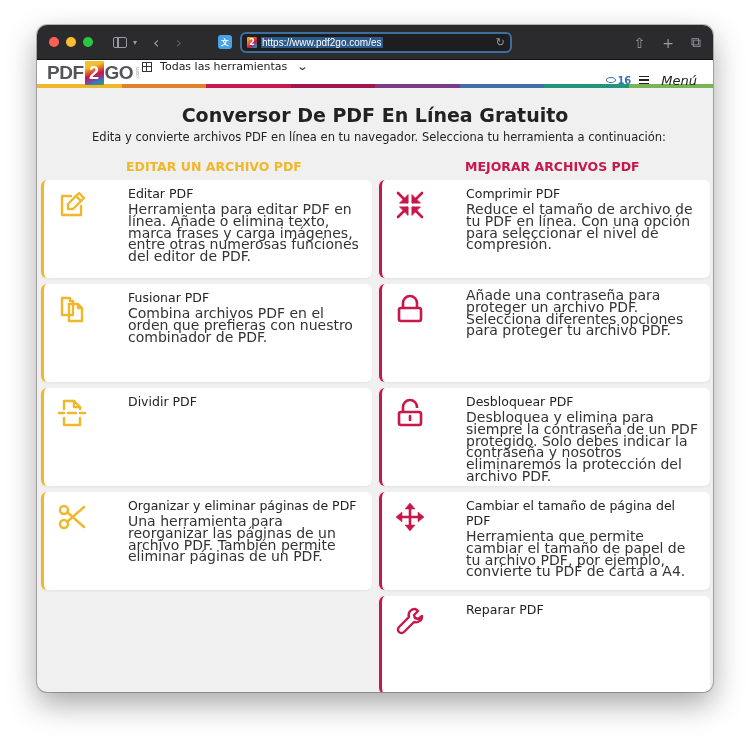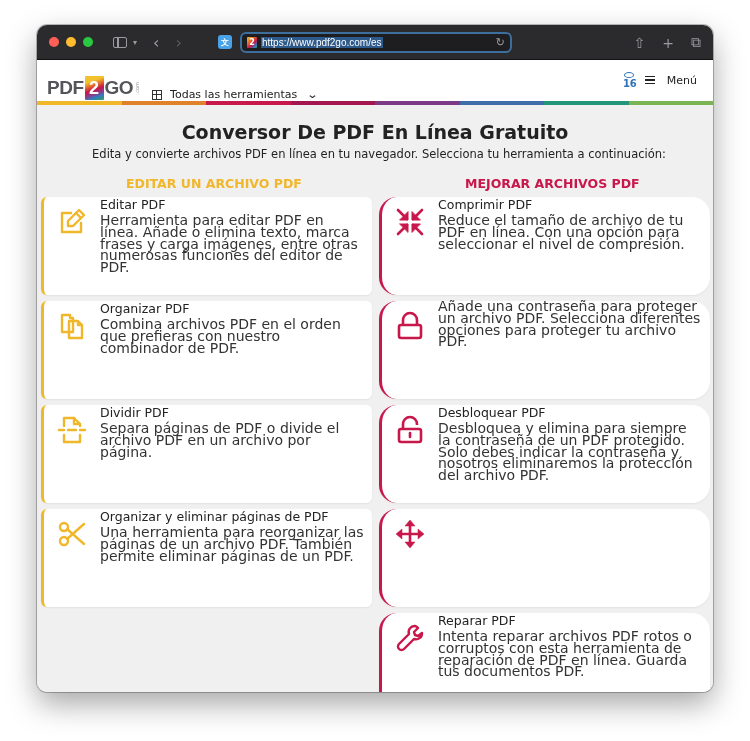--- a/index.html
+++ b/index.html
@@ -46,48 +46,48 @@
   .url-text {
     margin-left: 4px; font-size: 10px; color: #ffffff; background: #2d5a8a;
     padding: 0 1px; font-family: "Liberation Sans", sans-serif;
   }
   .reload { position: absolute; right: 5px; top: 2px; color: #9a9aa0; font-size: 11px; }
   .tb-right { position: absolute; right: 12px; top: 9px; display: flex; gap: 17px; }
   .tb-right .tb-icon { font-size: 14px; }
 
   
   .site-header {
-    height: 41px; background: #ffffff; display: flex; align-items: flex-end; position: relative;
+    height: 24px; background: #ffffff; display: flex; align-items: flex-start; position: relative;
   }
   .logo { margin-left: 10px; display: flex; align-items: center; height: 26px; }
   .logo-pdf, .logo-go {
     font-family: "Liberation Sans", sans-serif; font-weight: bold; font-size: 19px;
     color: #555559; letter-spacing: -0.5px;
   }
   .logo-2 {
     width: 19px; height: 24px; margin: 0 1px;
     background: linear-gradient(160deg,#f2c12e 0%,#f2c12e 25%,#e36b2c 40%,#c8174a 55%,#8e3a8c 70%,#2f7dbd 82%,#38a05a 100%);
     color: #fff; font-weight: bold; font-size: 18px; font-family: "Liberation Sans", sans-serif;
     display: flex; align-items: center; justify-content: center; border-radius: 1px;
   }
   .logo-com { font-size: 5px; color: #999; writing-mode: vertical-rl; transform: rotate(180deg); margin-left: 1px; }
-  .all-tools { display: flex; align-items: center; margin-left: 12px; gap: 8px; }
+  .all-tools { display: flex; align-items: center; margin-left: 2px; gap: 8px; }
   .grid-icon {
     width: 10px; height: 10px; border: 1.2px solid #333; position: relative;
   }
   .grid-icon::before { content: ""; position: absolute; left: 3px; top: 0; bottom: 0; width: 1.2px; background: #333; }
   .grid-icon::after { content: ""; position: absolute; top: 3px; left: 0; right: 0; height: 1.2px; background: #333; }
   .all-tools-label { font-size: 11px; color: #222; font-family: "DejaVu Sans", sans-serif; }
   .chev-down { font-size: 11px; color: #222; margin-left: 3px; transform: scaleX(1.3); }
   .hdr-right { position: absolute; right: 16px; top: 0; height: 40px; display: flex; align-items: center; }
-  .counter { color: #2f72b8; font-size: 10px; font-weight: bold; display: flex; align-items: center; flex-direction: column; }
+  .counter { color: #2f72b8; font-size: 10px; font-weight: bold; display: flex; align-items: center; }
   .coin-icon { display: inline-block; width: 10px; height: 6px; border: 1.3px solid #2f72b8; border-radius: 50%; margin-right: 1px; position: relative; }
   .hamburger { margin-left: 8px; width: 10px; height: 8px; position: relative; border-top: 1.5px solid #222; border-bottom: 1.5px solid #222; }
   .hamburger::after { content: ""; position: absolute; left: 0; right: 0; top: 2px; height: 1.5px; background: #222; }
-  .menu-label { margin-left: 12px; font-size: 11px; color: #222; }
+  .menu-label { margin-left: 12px; font-size: 13px; color: #222; font-style: italic; }
 
   .color-bar { height: 4px; display: flex; }
   .color-bar span { flex: 1; display: block; }
 
   
   .main { background: #f0f0f0; position: relative; height: 588px; }
   .page-title {
     position: absolute; left: 0; right: 0; top: 16px; text-align: center;
     font-size: 19px; color: #222; font-family: "DejaVu Sans", sans-serif;
   }
@@ -104,24 +104,24 @@
   .col { position: absolute; top: 92px; width: 331px; display: flex; flex-direction: column; gap: 6px; }
   .col-left { left: 4px; }
   .col-right { left: 342px; }
 
   .card {
     height: 98px; background: #ffffff; border-radius: 6px; position: relative;
     box-shadow: 0 1px 2px rgba(0,0,0,0.06);
     display: flex; cursor: pointer;
   }
   .card.yellow { border-left: 3px solid #f0b72a; }
-  .card.red { border-left: 3px solid #c8174a; border-radius: 18px; }
+  .card.red { border-left: 3px solid #c8174a; }
   .card-icon { width: 56px; padding-top: 10px; display: flex; justify-content: center; flex-shrink: 0; }
   .card-icon svg { width: 30px; height: 30px; }
-  .card-body { padding-right: 8px; }
+  .card-body { padding-top: 6px; padding-right: 8px; margin-left: 28px; }
   .card-title { font-size: 12.5px; color: #222; margin-bottom: 3px; font-family: "DejaVu Sans", sans-serif; }
   .card-desc { font-size: 14px; color: #333; line-height: 11.8px; }
 </style>
 </head>
 <body>
 
 <div class="window">
 
   <div class="toolbar">
     <div class="traffic">
@@ -203,37 +203,36 @@
 
       <div class="card yellow">
         <div class="card-icon">
           <svg viewBox="0 0 30 30" fill="none" stroke="#f0b72a" stroke-width="2.4" stroke-linejoin="round">
             <path d="M5 4h8v3h3v14H5z"></path>
               <path d="M12 10h9l4 4v13H12z"></path>
               <path d="M21 10v4h4"></path>
           </svg>
         </div>
         <div class="card-body">
-          <div class="card-title">Organizar PDF</div>
+          <div class="card-title">Fusionar PDF</div>
           <div class="card-desc">Combina archivos PDF en el orden que prefieras con nuestro combinador de PDF.</div>
         </div>
       </div>
 
       <div class="card yellow">
         <div class="card-icon">
           <svg viewBox="0 0 30 30" fill="none" stroke="#f0b72a" stroke-width="2.4" stroke-linejoin="round" stroke-linecap="round">
             <path d="M7 11V3h10l6 6v2"></path>
               <path d="M17 3v6h6"></path>
               <path d="M7 20v7h16v-7"></path>
             <path d="M2 15h5M11 15h8M23 15h5"></path>
           </svg>
         </div>
         <div class="card-body">
           <div class="card-title">Dividir PDF</div>
-          <div class="card-desc">Separa páginas de PDF o divide el archivo PDF en un archivo por página.</div>
         </div>
       </div>
 
       <div class="card yellow">
         <div class="card-icon">
           <svg viewBox="0 0 30 30" fill="none" stroke="#f0b72a" stroke-width="2.4" stroke-linecap="round">
             <circle cx="7" cy="8" r="4"></circle>
               <circle cx="7" cy="22" r="4"></circle>
             <path d="M10 10l17 15M10 20L27 5"></path>
           </svg>
@@ -292,28 +291,31 @@
       <div class="card red">
         <div class="card-icon">
           <svg viewBox="0 0 30 30" fill="#c8174a" stroke="#c8174a" stroke-width="2.6">
             <path d="M15 5v20M5 15h20" fill="none"></path>
             <path d="M15 1l5 6H10z" stroke-width="0.5"></path>
               <path d="M15 29l5-6H10z" stroke-width="0.5"></path>
             <path d="M1 15l6-5v10z" stroke-width="0.5"></path>
               <path d="M29 15l-6-5v10z" stroke-width="0.5"></path>
           </svg>
         </div>
+        <div class="card-body">
+          <div class="card-title">Cambiar el tamaño de página del PDF</div>
+          <div class="card-desc">Herramienta que permite cambiar el tamaño de papel de tu archivo PDF, por ejemplo, convierte tu PDF de carta a A4.</div>
+        </div>
       </div>
 
       <div class="card red">
         <div class="card-icon">
           <svg viewBox="0 0 30 30" fill="none" stroke="#c8174a" stroke-width="2.4" stroke-linejoin="round">
             <path d="M20 3a6 6 0 0 0-6 8L4 21a3 3 0 0 0 5 5l10-10a6 6 0 0 0 8-6l-4 3-3-1-1-3 4-4a6 6 0 0 0-3-2z"></path>
           </svg>
         </div>
         <div class="card-body">
           <div class="card-title">Reparar PDF</div>
-          <div class="card-desc">Intenta reparar archivos PDF rotos o corruptos con esta herramienta de reparación de PDF en línea. Guarda tus documentos PDF.</div>
         </div>
       </div>
     </div>
   </div>
 </div>
 
 </body></html>

